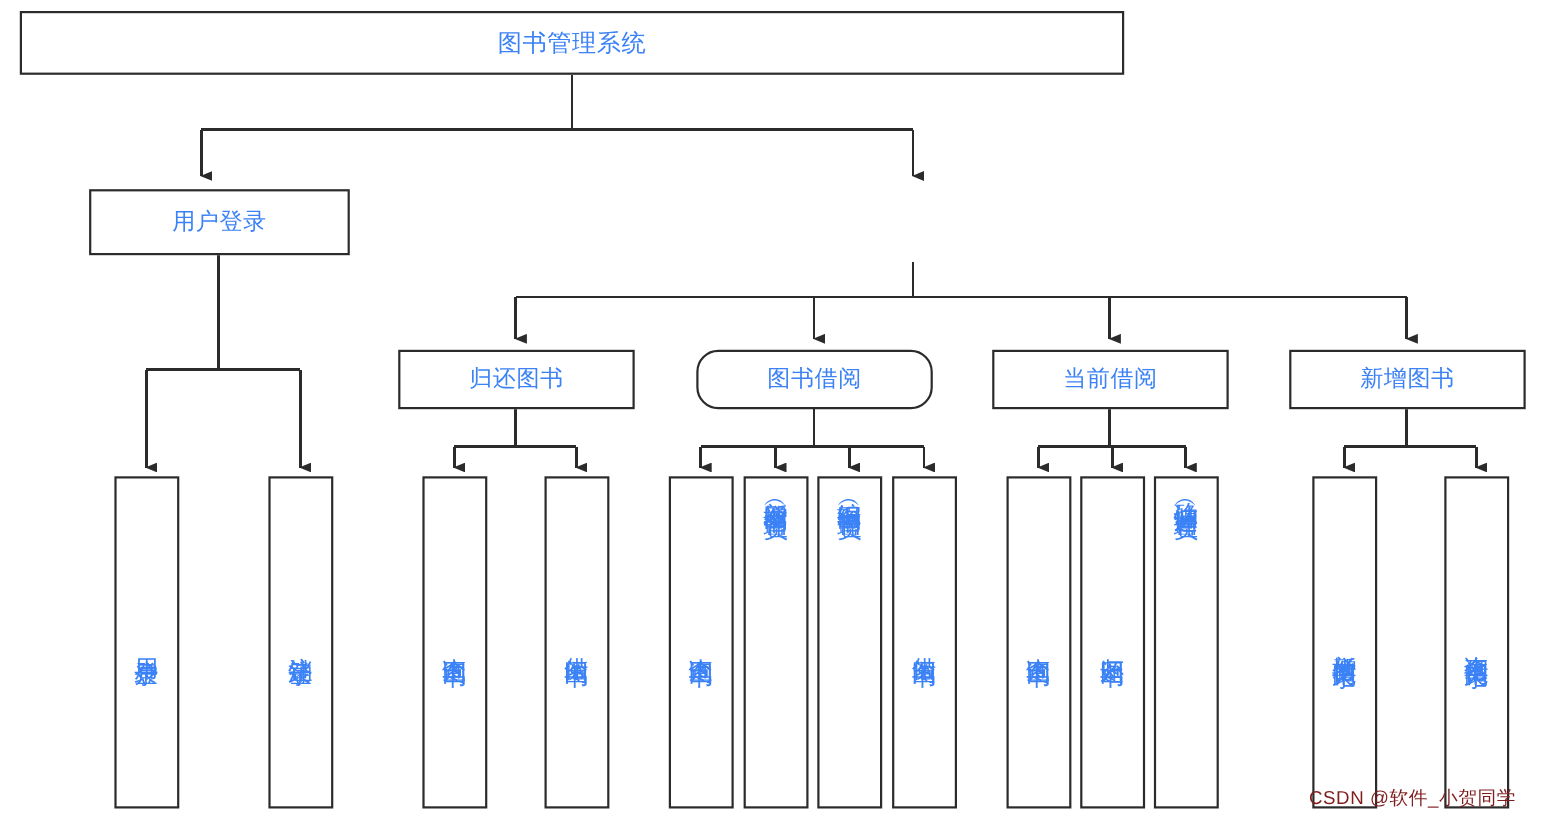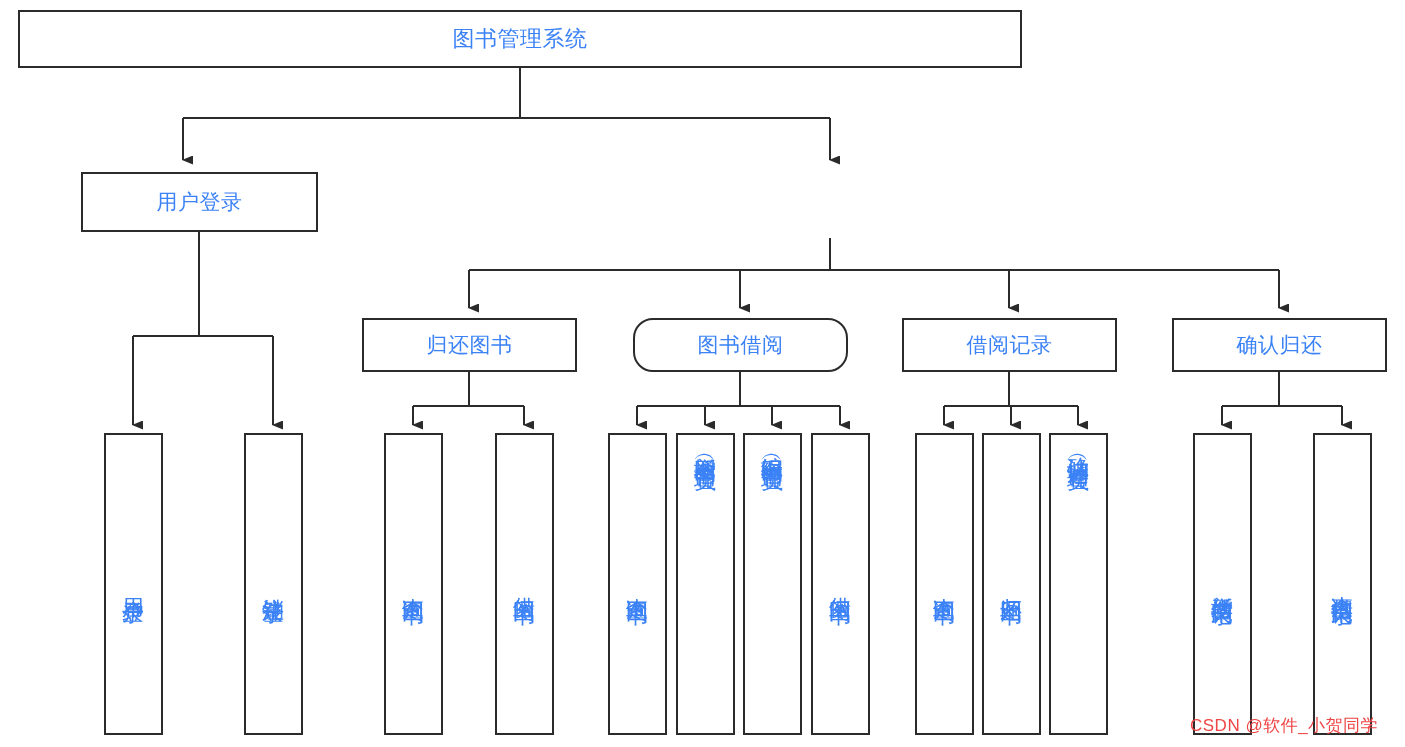--- a/index.html
+++ b/index.html
@@ -68,21 +68,21 @@
   
   .node.vert.center {
     align-items: center;
     padding-top: 0;
   }
   #watermark {
     position: absolute;
     left: 1190px;
     top: 714px;
     font-size: 17px;
-    color: #ef4444;
+    color: #7f1d1d;
     white-space: nowrap;
     letter-spacing: 0.5px;
     font-family: "Liberation Sans", "DejaVu Sans", sans-serif;
   }
 </style>
 </head>
 <body>
 
 <div id="diagram-root">
 
@@ -147,25 +147,25 @@
 
   <div class="node horiz" style="left:362px; top:318px; width:215px; height:54px;">
     <span class="node-label">归还图书</span>
   </div>
 
   <div class="node horiz" style="left:633px; top:318px; width:215px; height:54px;border-radius:20px;">
     <span class="node-label">图书借阅</span>
   </div>
 
   <div class="node horiz" style="left:902px; top:318px; width:215px; height:54px;">
-    <span class="node-label">借阅记录</span>
+    <span class="node-label">当前借阅</span>
   </div>
 
   <div class="node horiz" style="left:1172px; top:318px; width:215px; height:54px;">
-    <span class="node-label">确认归还</span>
+    <span class="node-label">新增图书</span>
   </div>
 
   <div class="node vert center" style="left:104px; top:433px; width:59px; height:302px;">
     <span class="node-label">用户登录</span>
   </div>
 
   <div class="node vert center" style="left:244px; top:433px; width:59px; height:302px;">
     <span class="node-label">注销登录</span>
   </div>
 

